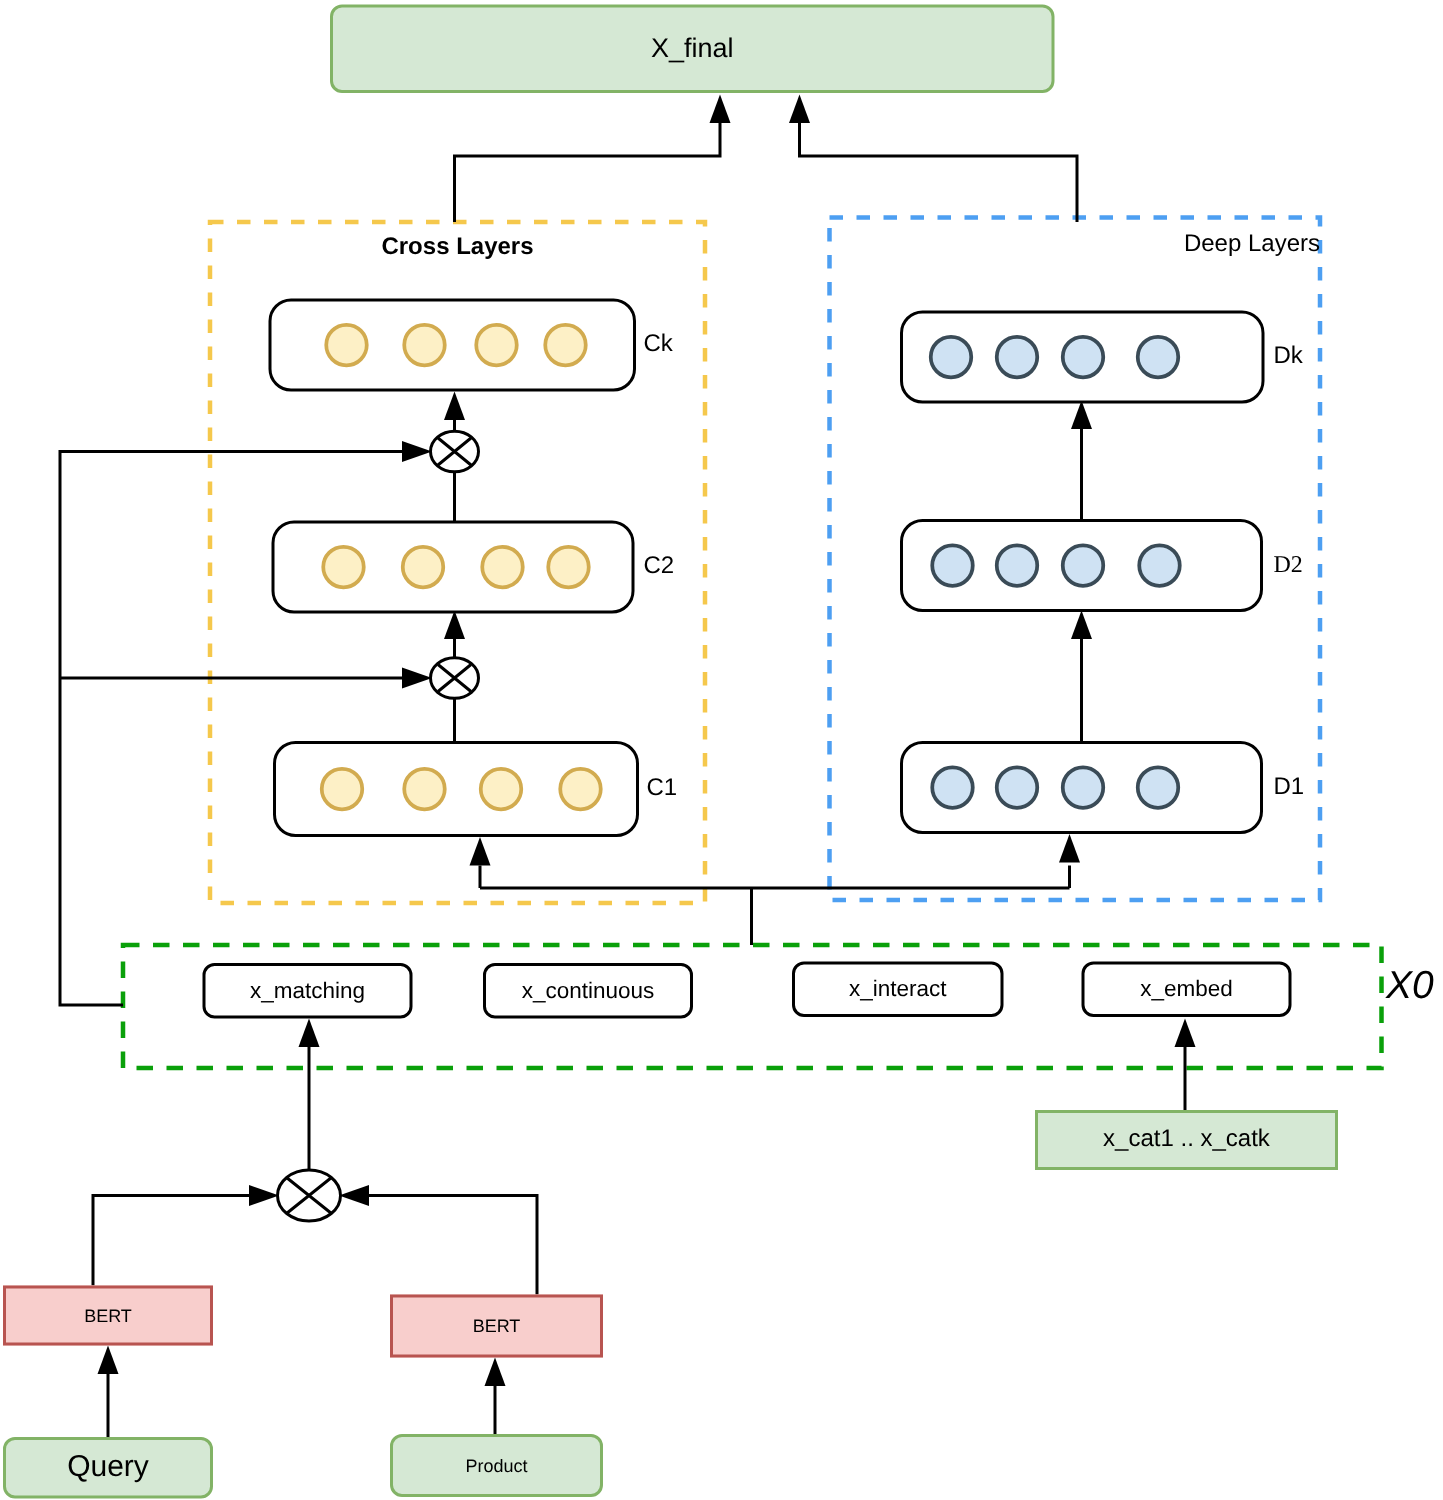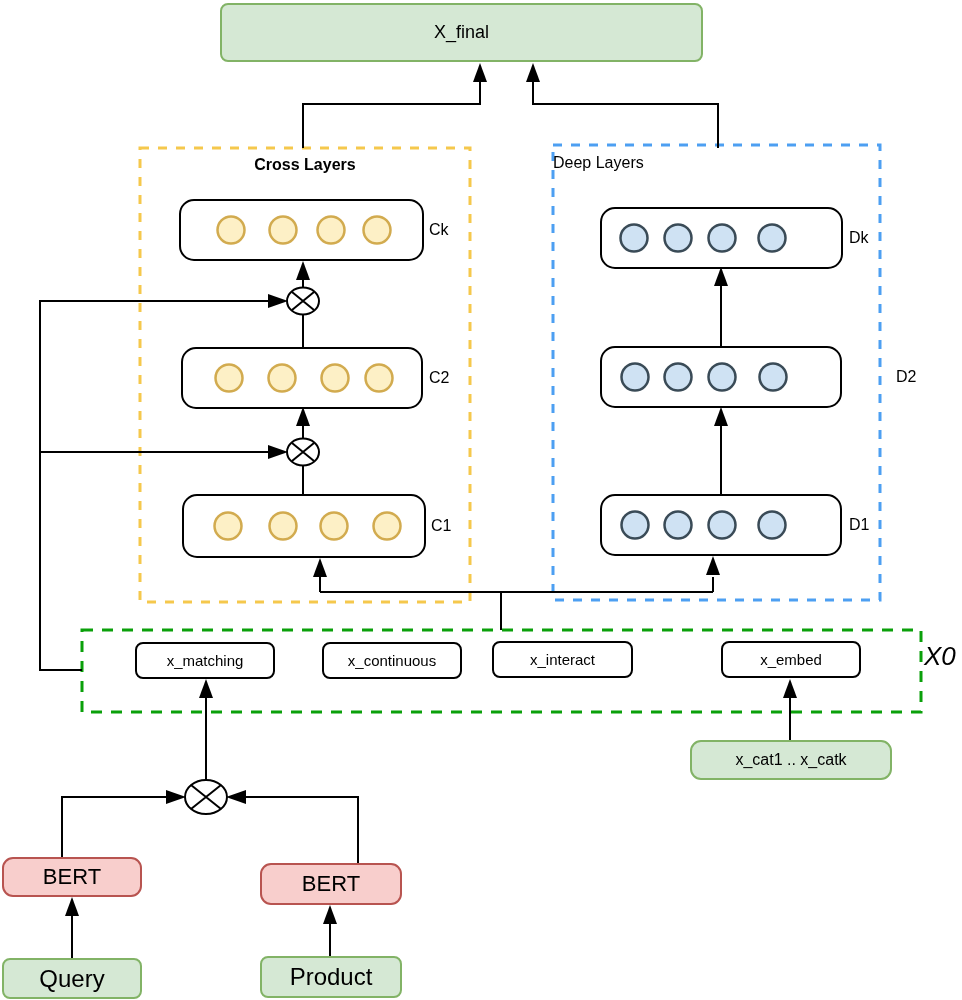--- a/index.html
+++ b/index.html
@@ -4,23 +4,23 @@
 <style>
   html,body{margin:0;padding:0;background:#ffffff;}
   body{font-family:"Liberation Sans", sans-serif;}
   #canvas{position:relative;width:962px;height:1000px;background:#fff;overflow:hidden;}
   #wires{position:absolute;left:0;top:0;}
   .lbl{position:absolute;color:#000;white-space:nowrap;text-align:center;}
   .boxtext{position:absolute;display:flex;align-items:center;justify-content:center;
            color:#000;text-align:center;box-sizing:border-box;}
   .whitebox{background:#ffffff;border:2px solid #000;border-radius:8px;font-size:15px;}
   .greenbox{background:#d5e8d4;border:2px solid #82b366;}
-  .redbox{background:#f8cecc;border:2px solid #b85450;font-size:22px;}
+  .redbox{background:#f8cecc;border:2px solid #b85450;font-size:12px;}
   .round8{border-radius:8px;}
-  .round3{border-radius:11px;}
+  .round3{border-radius:0;}
   .title{font-size:16px;}
   .sidelabel{font-size:16px;}
   .x0label{font-size:26px;}
 </style>
 </head>
 <body>
 
 <div id="canvas">
 
   <svg id="wires" width="962" height="1000" viewBox="0 0 962 1000">
@@ -120,38 +120,38 @@
       <g>
         <ellipse cx="206" cy="797" rx="21" ry="17" fill="#fff"></ellipse>
         <path d="M191,785 L221,809 M221,785 L191,809" fill="none"></path>
       </g>
     </g>
   </svg>
 
   <div class="boxtext greenbox round8" style="left:220px;top:3px;width:483px;height:59px;font-size:18px;">X_final</div>
 
   <div class="lbl title" style="left:140px;top:156px;width:330px;text-align:center;font-weight:bold;">Cross Layers</div>
-  <div class="lbl title" style="left:553px;top:154px;width:327px;text-align:left;">Deep Layers</div>
+  <div class="lbl title" style="left:553px;top:154px;width:327px;text-align:right;">Deep Layers</div>
 
   <div class="lbl sidelabel" style="left:429px;top:221px;">Ck</div>
   <div class="lbl sidelabel" style="left:429px;top:369px;">C2</div>
   <div class="lbl sidelabel" style="left:431px;top:517px;">C1</div>
 
   <div class="lbl sidelabel" style="left:849px;top:229px;">Dk</div>
-  <div class="lbl sidelabel" style="left:896px;top:368px;">D2</div>
+  <div class="lbl sidelabel" style="left:849px;top:368px;font-family:Liberation Serif, serif;">D2</div>
   <div class="lbl sidelabel" style="left:849px;top:516px;">D1</div>
 
   <div class="boxtext whitebox" style="left:135px;top:642px;width:140px;height:37px;">x_matching</div>
   <div class="boxtext whitebox" style="left:322px;top:642px;width:140px;height:37px;">x_continuous</div>
-  <div class="boxtext whitebox" style="left:492px;top:641px;width:141px;height:37px;">x_interact</div>
+  <div class="boxtext whitebox" style="left:528px;top:641px;width:141px;height:37px;">x_interact</div>
   <div class="boxtext whitebox" style="left:721px;top:641px;width:140px;height:37px;">x_embed</div>
 
   <div class="lbl x0label" style="left:924px;top:641px;font-style:italic;">X0</div>
 
   <div class="boxtext greenbox round3" style="left:690px;top:740px;width:202px;height:40px;font-size:16px;">x_cat1 .. x_catk</div>
 
   <div class="boxtext redbox round3" style="left:2px;top:857px;width:140px;height:40px;">BERT</div>
   <div class="boxtext redbox round3" style="left:260px;top:863px;width:142px;height:42px;">BERT</div>
 
-  <div class="boxtext greenbox round8" style="left:2px;top:958px;width:140px;height:41px;font-size:24px;">Query</div>
-  <div class="boxtext greenbox round8" style="left:260px;top:956px;width:142px;height:42px;font-size:24px;text-align:right;">Product</div>
+  <div class="boxtext greenbox round8" style="left:2px;top:958px;width:140px;height:41px;font-size:20px;">Query</div>
+  <div class="boxtext greenbox round8" style="left:260px;top:956px;width:142px;height:42px;font-size:12px;text-align:right;">Product</div>
 
 </div>
 
 </body></html>

